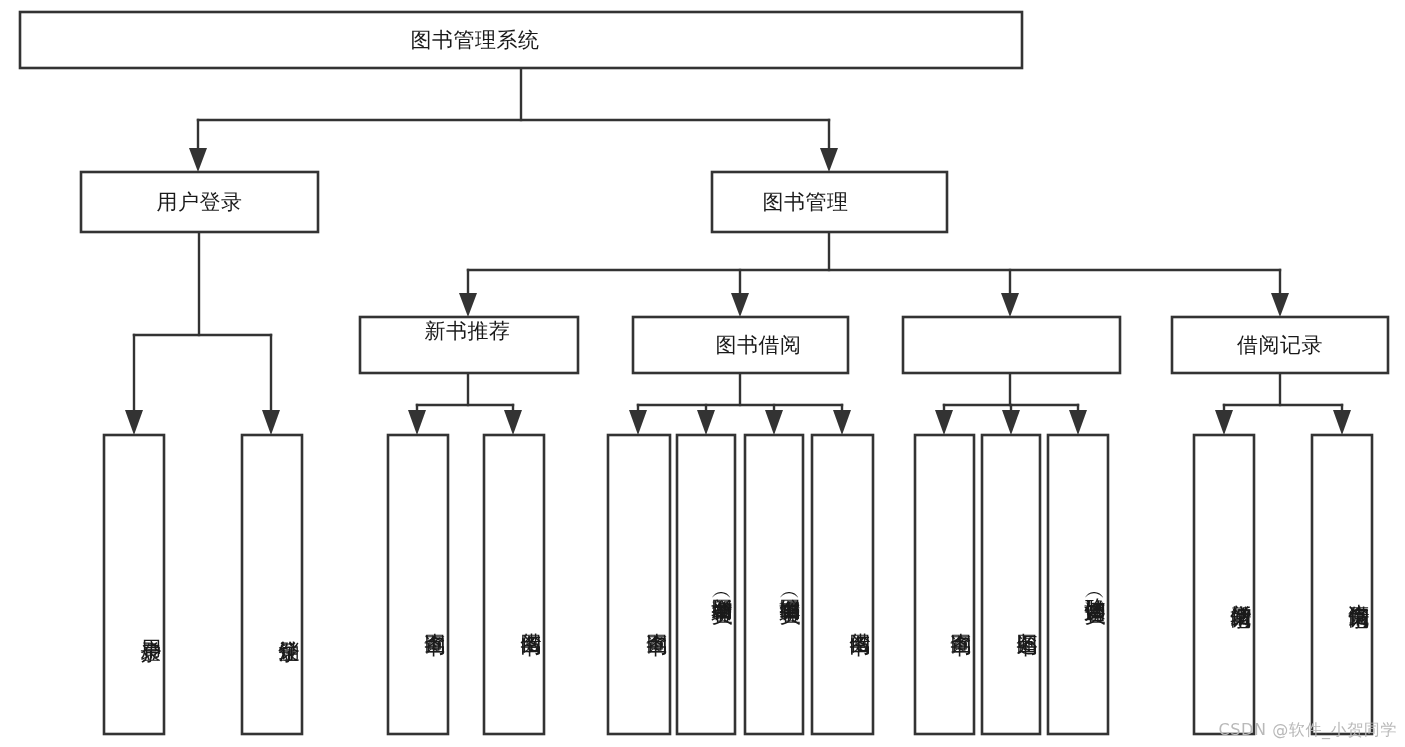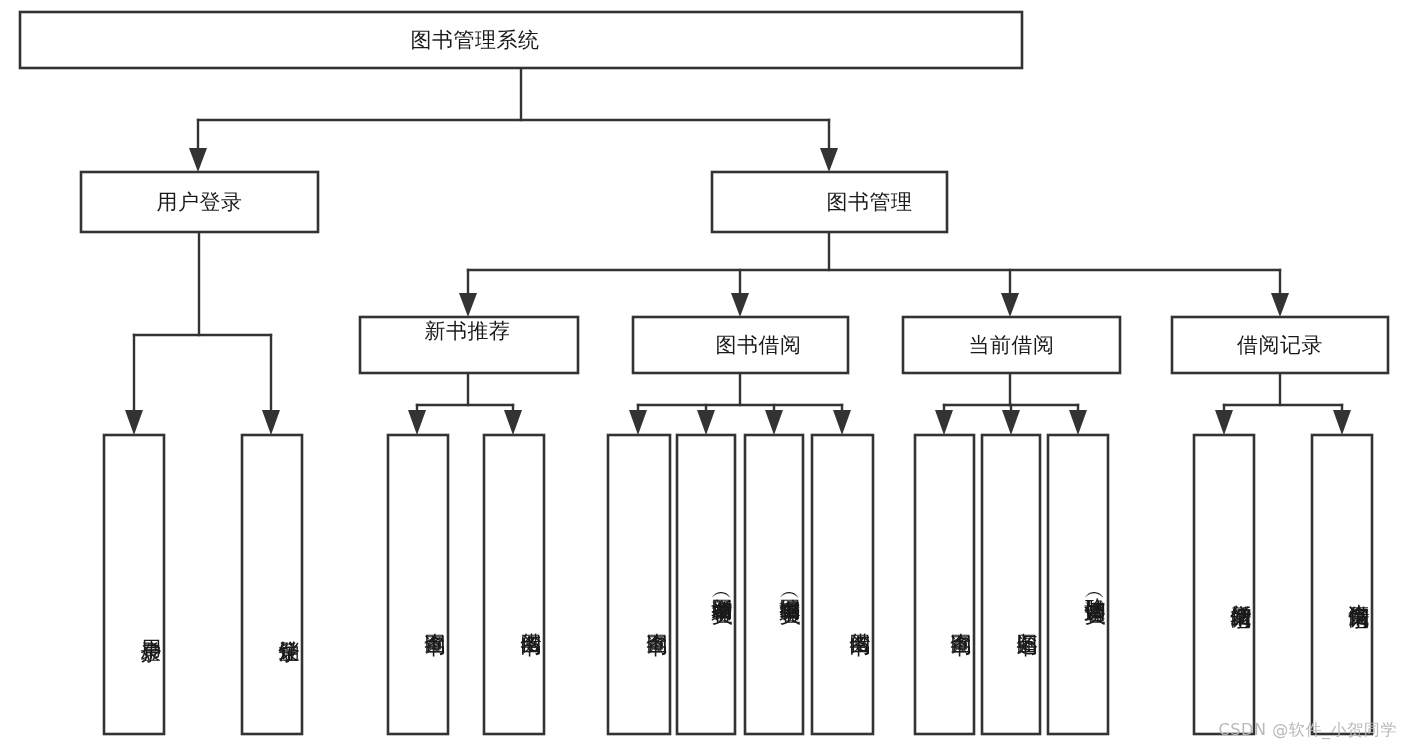--- a/index.html
+++ b/index.html
@@ -183,25 +183,24 @@
     <rect class="node-box" x="982" y="435" width="58" height="299"></rect>
     <rect class="node-box" x="1048" y="435" width="60" height="299"></rect>
 
     <rect class="node-box" x="1194" y="435" width="60" height="299"></rect>
     <rect class="node-box" x="1312" y="435" width="60" height="299"></rect>
   </svg>
 
   <div class="node-label-h" style="left:20px; top:12px; width:910px; height:56px;">图书管理系统</div>
 
   <div class="node-label-h" style="left:81px; top:172px; width:237px; height:60px;">用户登录</div>
-  <div class="node-label-h" style="left:752px; top:172px; width:235px; height:60px;">图书管理</div>
+  <div class="node-label-h" style="left:688px; top:172px; width:235px; height:60px;">图书管理</div>
 
   <div class="node-label-h" style="left:360px; top:303px; width:215px; height:56px;">新书推荐</div>
   <div class="node-label-h" style="left:633px; top:317px; width:251px; height:56px;">图书借阅</div>
-  <div class="node-label-h" style="left:903px; top:317px; width:217px; height:56px;">当前借阅</div>
   <div class="node-label-h" style="left:1172px; top:317px; width:216px; height:56px;">借阅记录</div>
 
   <div class="node-label-v" style="left:104px; top:525px; width:60px; height:200px;">用户登录</div>
   <div class="node-label-v" style="left:242px; top:525px; width:60px; height:200px;">注销登录</div>
 
   <div class="node-label-v" style="left:388px; top:510px; width:60px; height:215px;">查询图书</div>
   <div class="node-label-v" style="left:484px; top:510px; width:60px; height:215px;">借阅图书</div>
 
   <div class="node-label-v" style="left:608px; top:510px; width:62px; height:215px;">查询图书</div>
   <div class="node-label-v" style="left:677px; top:443px; width:58px; height:285px;">新增图书（管理员）</div>

